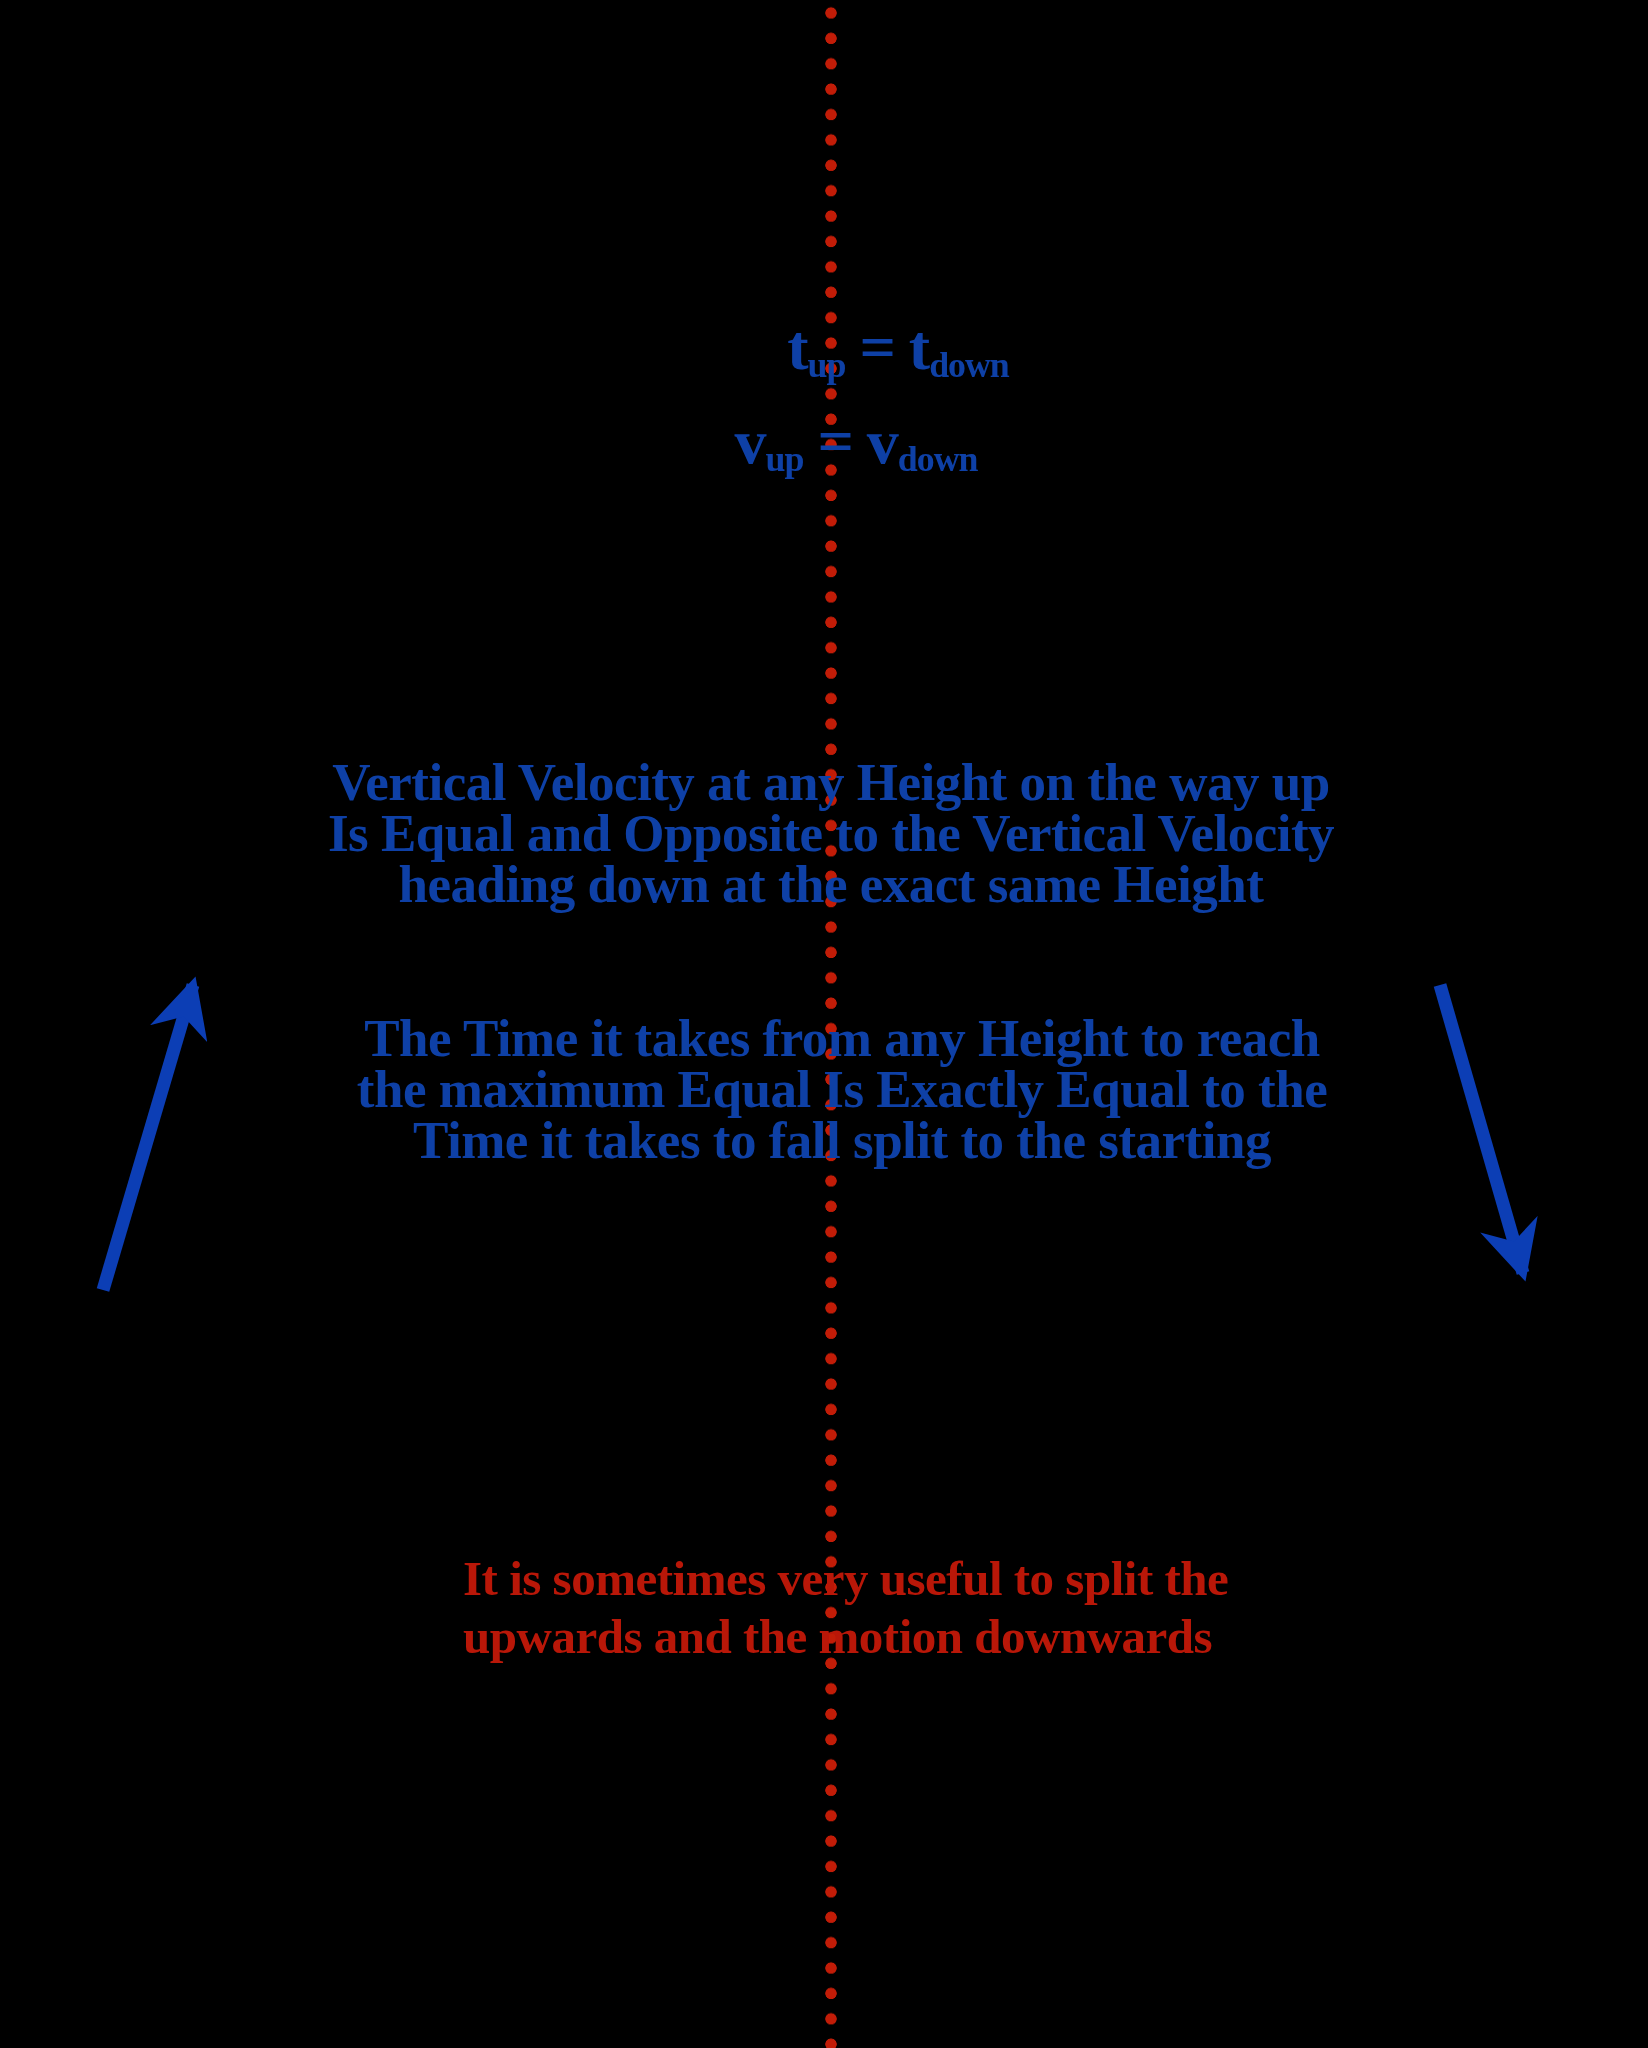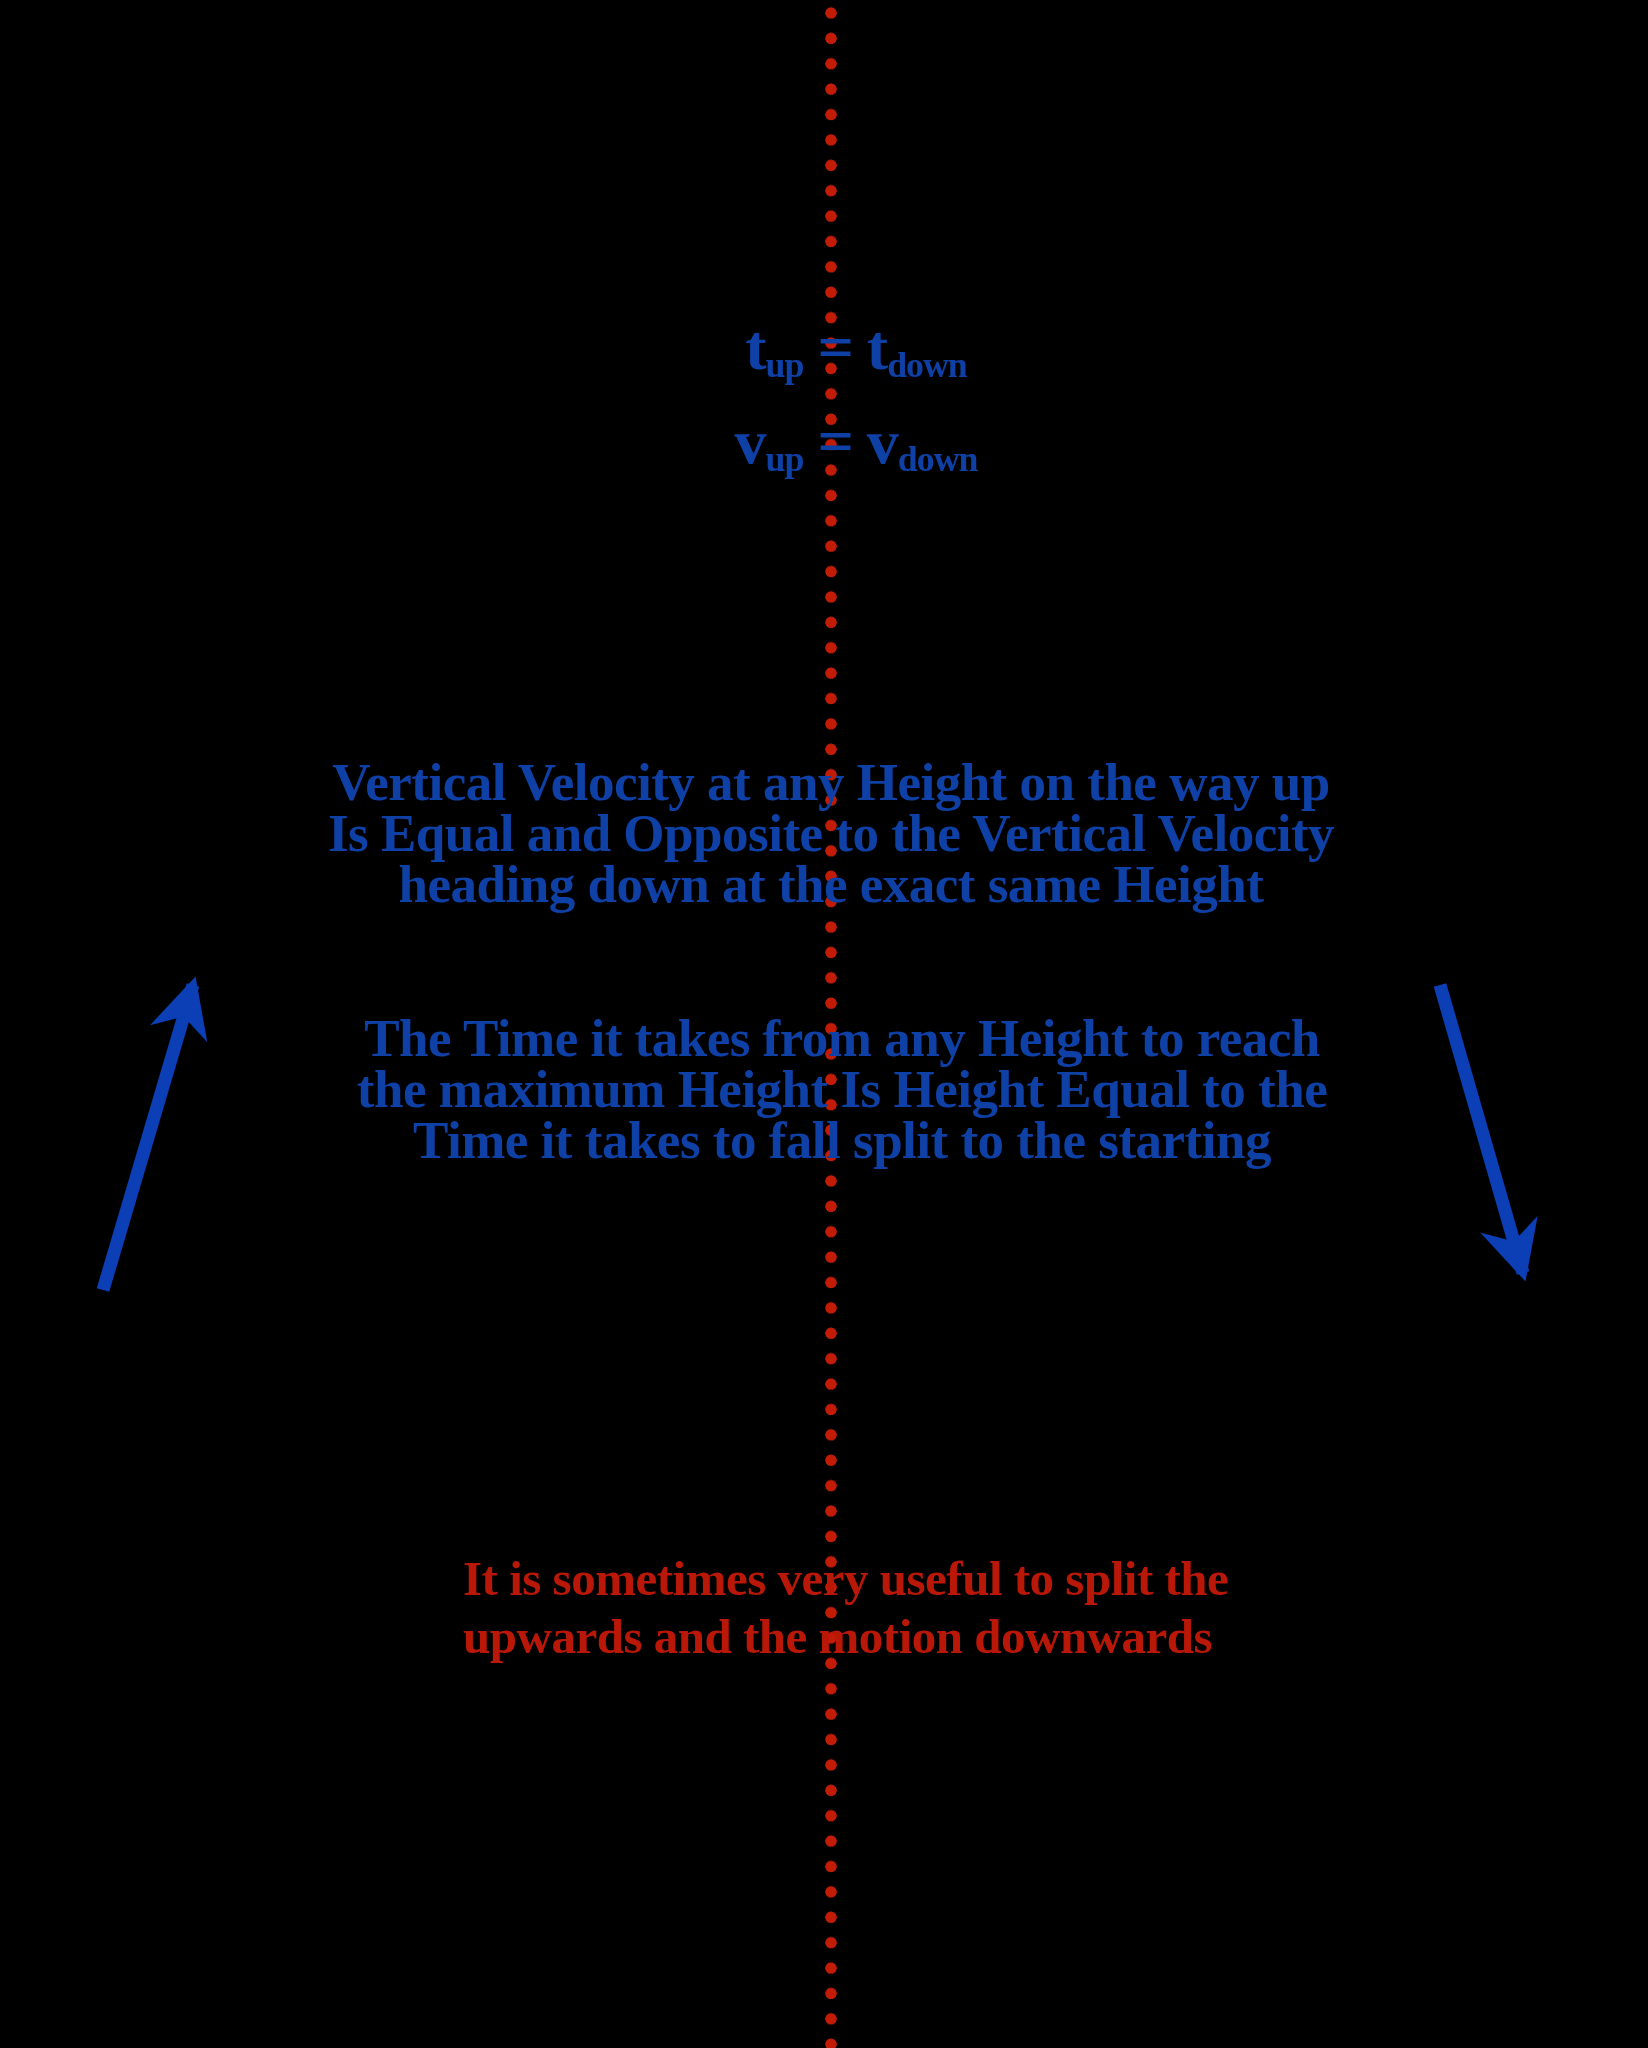--- a/index.html
+++ b/index.html
@@ -27,21 +27,21 @@
   .equation {
     position: absolute;
     left: 856px;
     transform: translateX(-50%);
     color: var(--blue_text, #0e40a6);
     font-size: 64px;
     line-height: 1;
     white-space: nowrap;
     letter-spacing: -1px;
   }
-  .equation.eq1 { top: 316px; }
+  .equation.eq1 { top: 316px; margin-left: 42px; }
   .equation.eq2 { top: 410px; }
   .equation .eq-sign { margin: 0 14px; }
   .equation sub {
     font-size: 0.56em;
     vertical-align: baseline;
     position: relative;
     top: 0.22em;
     letter-spacing: -1px;
   }
   
@@ -86,21 +86,21 @@
   </div>
 
   <div class="note blue note1">
     <span class="line">Vertical Velocity at any Height on the way up</span>
     <span class="line">Is Equal and Opposite to the Vertical Velocity</span>
     <span class="line">heading down at the exact same Height</span>
   </div>
 
   <div class="note blue note2">
     <span class="line">The Time it takes from any Height to reach</span>
-    <span class="line">the maximum Height Is Height Equal to the</span>
+    <span class="line">the maximum Equal Is Exactly Equal to the</span>
     <span class="line">Time it takes to fall split to the starting</span>
   </div>
 
   <div class="note red note3">
     <span class="line">It is sometimes very useful to split the</span>
     <span class="line">upwards and the motion downwards</span>
   </div>
 
   <svg class="arrow arrow-up" width="130" height="350" viewBox="0 0 130 350">
     <defs>

